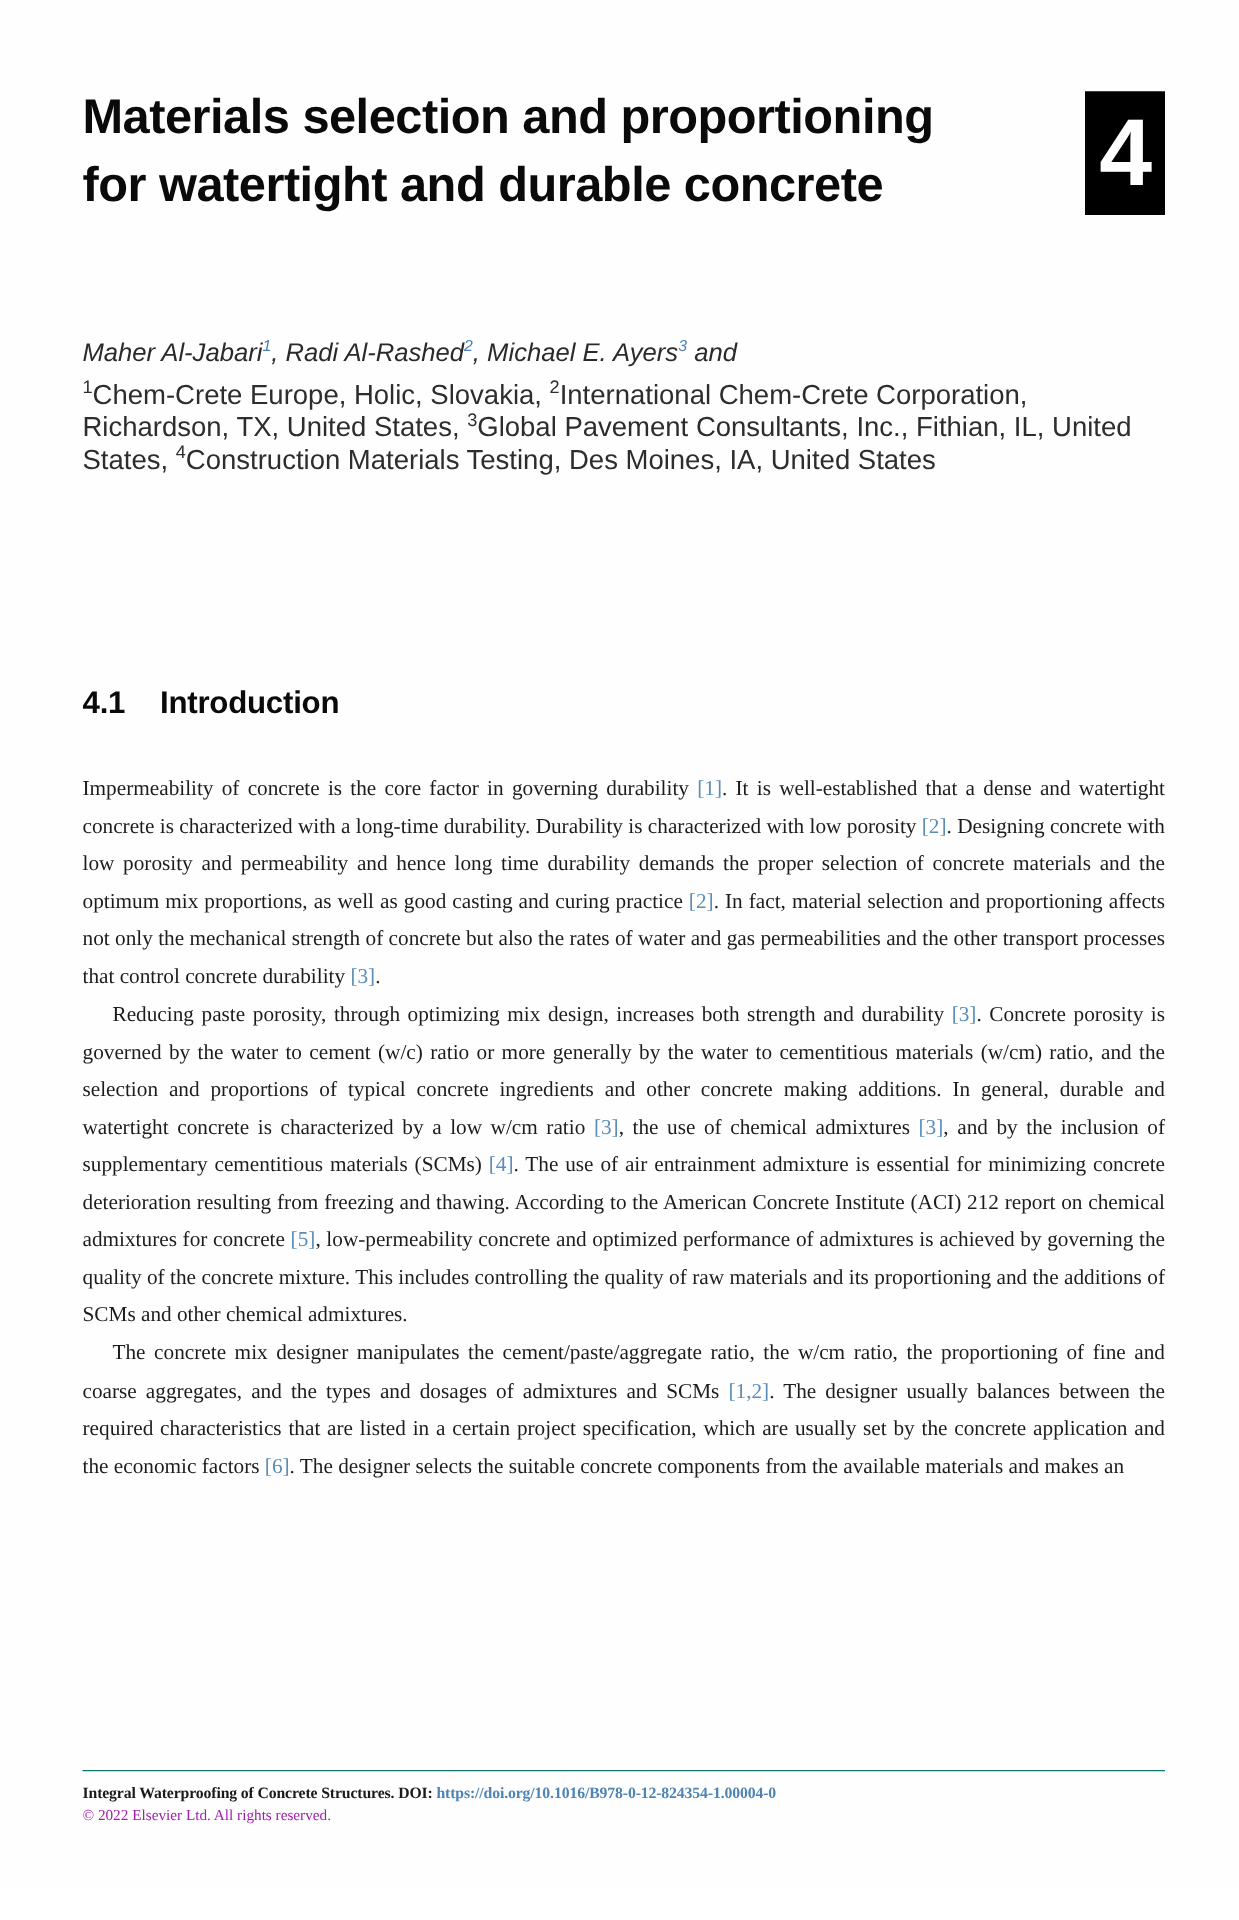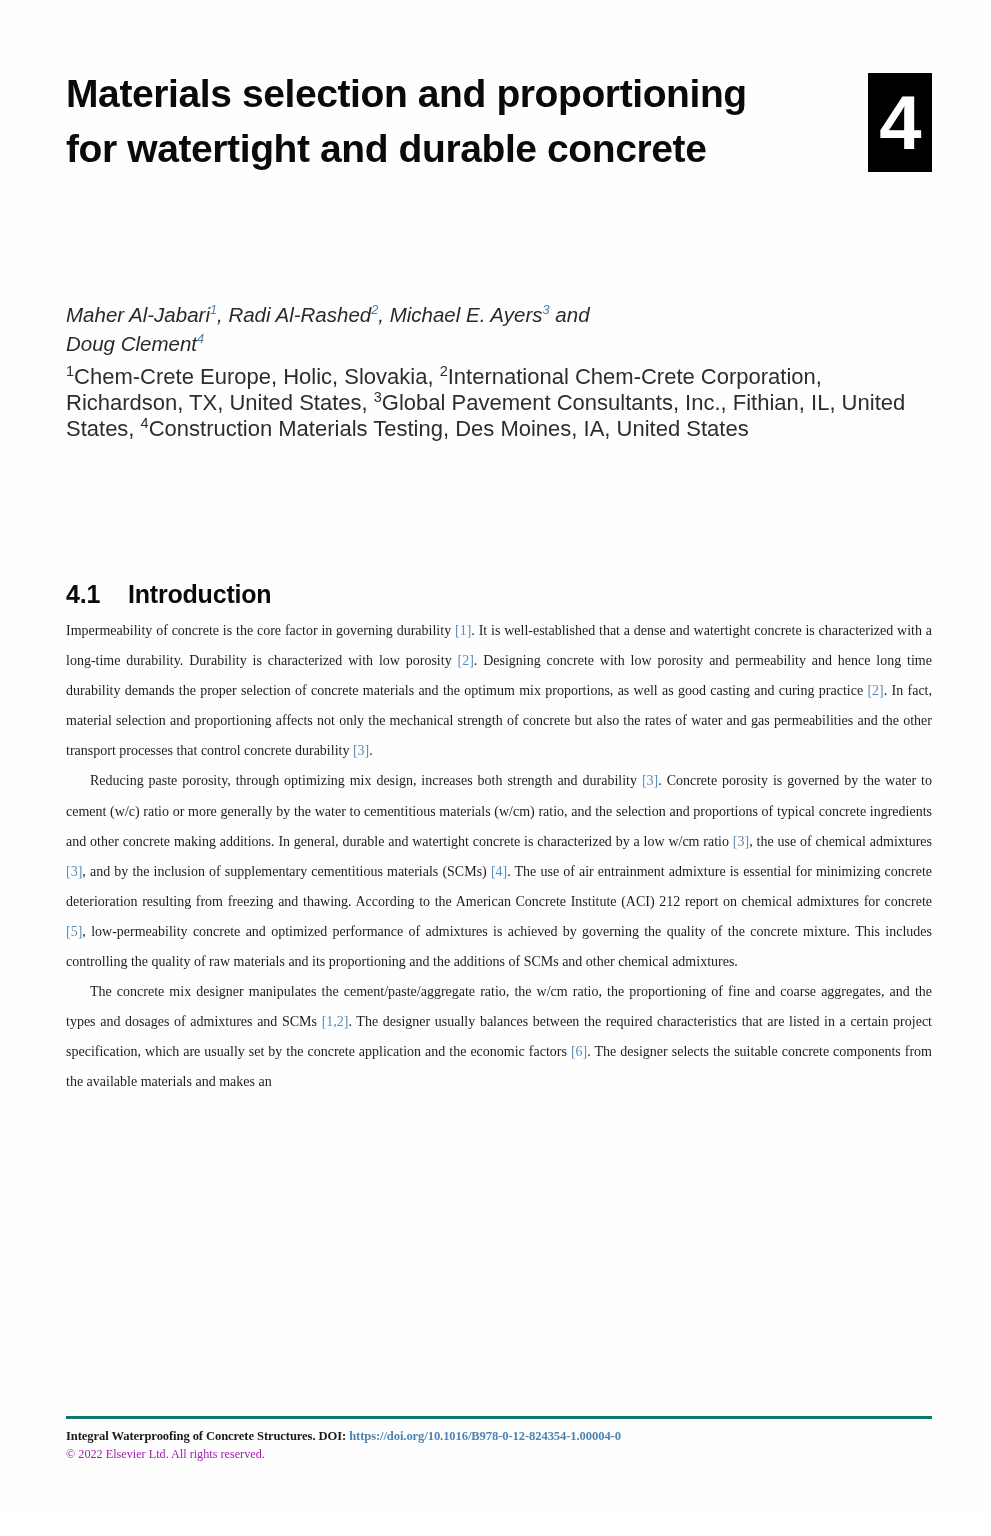--- a/index.html
+++ b/index.html
@@ -58,21 +58,20 @@
     width: 740px;
     margin: 0;
   }
 
   
   .authors {
     position: absolute;
     left: 66px;
     top: 268px;
     width: 866px;
-    margin-top: 32px;
   }
   .author-line {
     font-family: "Liberation Sans", sans-serif;
     font-style: italic;
     font-size: 20.5px;
     line-height: 29px;
     color: #2a2a2a;
     width: 640px;
   }
   .author-line sup {
@@ -99,58 +98,57 @@
   
   .section-heading {
     position: absolute;
     left: 66px;
     top: 548px;
     font-family: "Liberation Sans", sans-serif;
     font-weight: bold;
     font-size: 25px;
     color: #0a0a0a;
     letter-spacing: -0.2px;
-    margin-top: 32px;
   }
   .section-heading .sec-num {
     display: inline-block;
     width: 62px;
   }
 
   
   .body-text {
     position: absolute;
     left: 66px;
     top: 616px;
     width: 866px;
   }
   .body-text p {
     margin: 0;
     font-family: "Liberation Serif", serif;
-    font-size: 14px;
+    font-size: 17px;
     line-height: 30.1px;
     text-align: justify;
     text-justify: inter-word;
     color: #1c1c1c;
     -webkit-font-smoothing: none;
   }
   .body-text p.indent {
     text-indent: 24px;
   }
   .cite {
     color: #5b8db8;
   }
 
   
   .footer {
     position: absolute;
     left: 66px;
     top: 1416px;
     width: 866px;
-    border-top: 3px solid #0f766e;
+    border-top: 1px solid #0f766e;
     padding-top: 9px;
   }
   .footer-line1 {
     font-family: "Liberation Serif", serif;
     font-weight: bold;
     font-size: 12.6px;
     line-height: 17px;
     color: #1a1a1a;
     letter-spacing: -0.1px;
   }
@@ -172,21 +170,20 @@
 
 <div class="page">
 
   <div class="chapter-head">
     <h1 class="chapter-title">Materials selection and proportioning for watertight and durable concrete</h1>
     <div class="chapter-number-box">4</div>
   </div>
 
   <div class="authors">
     <div class="author-line">Maher Al-Jabari<sup>1</sup>, Radi Al-Rashed<sup>2</sup>, Michael E. Ayers<sup>3</sup> and</div>
-    <div class="author-line">Doug Clement<sup>4</sup></div>
     <div class="affiliations"><sup>1</sup>Chem-Crete Europe, Holic, Slovakia, <sup>2</sup>International Chem-Crete Corporation, Richardson, TX, United States, <sup>3</sup>Global Pavement Consultants, Inc., Fithian, IL, United States, <sup>4</sup>Construction Materials Testing, Des Moines, IA, United States</div>
   </div>
 
   <div class="section-heading">
     <span class="sec-num">4.1</span><span>Introduction</span>
   </div>
 
   <div class="body-text">
     <p>Impermeability of concrete is the core factor in governing durability <span class="cite">[1]</span>. It is well-established that a dense and watertight concrete is characterized with a long-time durability. Durability is characterized with low porosity <span class="cite">[2]</span>. Designing concrete with low porosity and permeability and hence long time durability demands the proper selection of concrete materials and the optimum mix proportions, as well as good casting and curing practice <span class="cite">[2]</span>. In fact, material selection and proportioning affects not only the mechanical strength of concrete but also the rates of water and gas permeabilities and the other transport processes that control concrete durability <span class="cite">[3]</span>.</p>
     <p class="indent">Reducing paste porosity, through optimizing mix design, increases both strength and durability <span class="cite">[3]</span>. Concrete porosity is governed by the water to cement (w/c) ratio or more generally by the water to cementitious materials (w/cm) ratio, and the selection and proportions of typical concrete ingredients and other concrete making additions. In general, durable and watertight concrete is characterized by a low w/cm ratio <span class="cite">[3]</span>, the use of chemical admixtures <span class="cite">[3]</span>, and by the inclusion of supplementary cementitious materials (SCMs) <span class="cite">[4]</span>. The use of air entrainment admixture is essential for minimizing concrete deterioration resulting from freezing and thawing. According to the American Concrete Institute (ACI) 212 report on chemical admixtures for concrete <span class="cite">[5]</span>, low-permeability concrete and optimized performance of admixtures is achieved by governing the quality of the concrete mixture. This includes controlling the quality of raw materials and its proportioning and the additions of SCMs and other chemical admixtures.</p>

